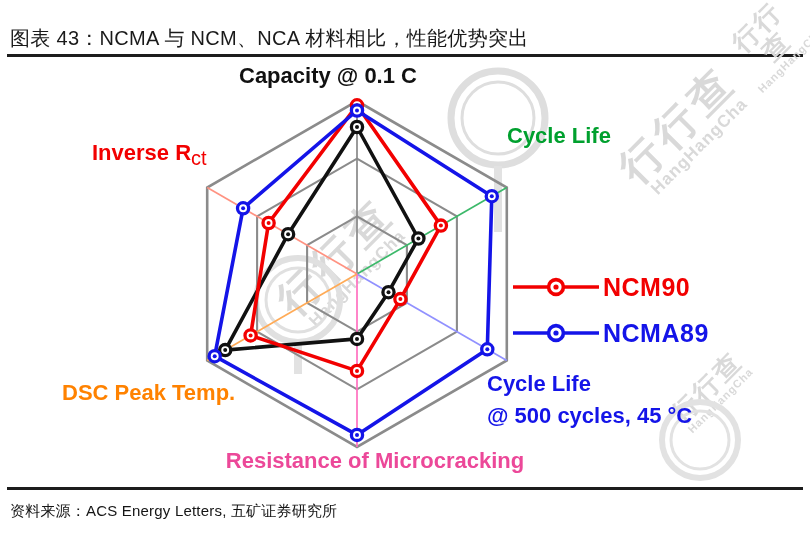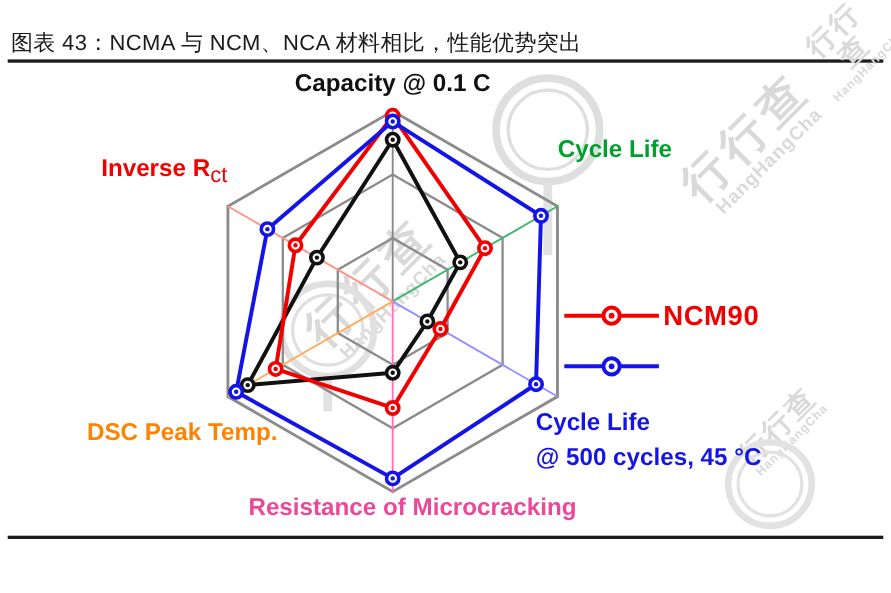--- a/index.html
+++ b/index.html
@@ -14,25 +14,25 @@
   
   .wm{position:absolute;z-index:1;color:#d9d9d9;transform:rotate(-45deg);font-weight:700;text-align:center;line-height:1.05;pointer-events:none;}
   .wm .cn{font-size:42px;letter-spacing:6px;}
   .wm .en{font-size:17px;letter-spacing:1px;}
   .wm-small .cn{font-size:26px;letter-spacing:3px;}
   .wm-small .en{font-size:11px;}
   .wm-ring{position:absolute;z-index:1;pointer-events:none;}
   
   #radar{position:absolute;left:0;top:0;z-index:2;}
   .axlabel{position:absolute;z-index:3;font-weight:bold;font-size:22px;line-height:28px;white-space:nowrap;}
-  .ax-capacity{left:239px;top:62px;width:236px;text-align:center;color:#111111;}
+  .ax-capacity{left:239px;top:62px;width:236px;color:#111111;}
   .ax-c1000{left:507px;top:121px;color:#00a02e;line-height:30px;}
   .ax-c500{left:487px;top:368px;color:#1414e8;line-height:32px;}
   .ax-micro{left:180px;top:447px;width:390px;text-align:center;color:#ec4899;}
-  .ax-dsc{left:79px;top:379px;color:#ff8200;text-align:center;}
+  .ax-dsc{left:62px;top:379px;color:#ff8200;text-align:center;}
   .ax-rct{left:92px;top:139px;color:#f20000;}
   .ax-rct sub{font-size:20px;font-weight:normal;}
   
   .legend-row{position:absolute;left:512px;z-index:3;display:flex;align-items:center;height:30px;}
   .lg-label{font-size:25px;font-weight:bold;margin-left:3px;letter-spacing:.5px;}
 </style>
 </head>
 <body>
 
 <div id="page">
@@ -141,17 +141,19 @@
         <circle class="dot" cx="44" cy="13" r="2.6" fill="#f20000"></circle>
     </svg>
     <span class="lg-label" style="color: rgb(242, 0, 0);">NCM90</span>
   </div>
   <div class="legend-row" style="top:318px;">
     <svg class="lg-mark" width="88" height="26">
       <line x1="1" y1="13" x2="87" y2="13" stroke="#1414e8" stroke-width="3.6"></line>
         <circle class="ring" cx="44" cy="13" r="7.4" stroke="#1414e8" stroke-width="3.6" fill="#ffffff"></circle>
         <circle class="dot" cx="44" cy="13" r="2.6" fill="#1414e8"></circle>
     </svg>
+    <span class="lg-label" style="color: rgb(20, 20, 232);">NCMA89</span>
   </div>
 
   <div class="rule rule-bottom"></div>
+  <div class="source">资料来源：ACS Energy Letters, 五矿证券研究所</div>
 
 </div>
 
 </body></html>

